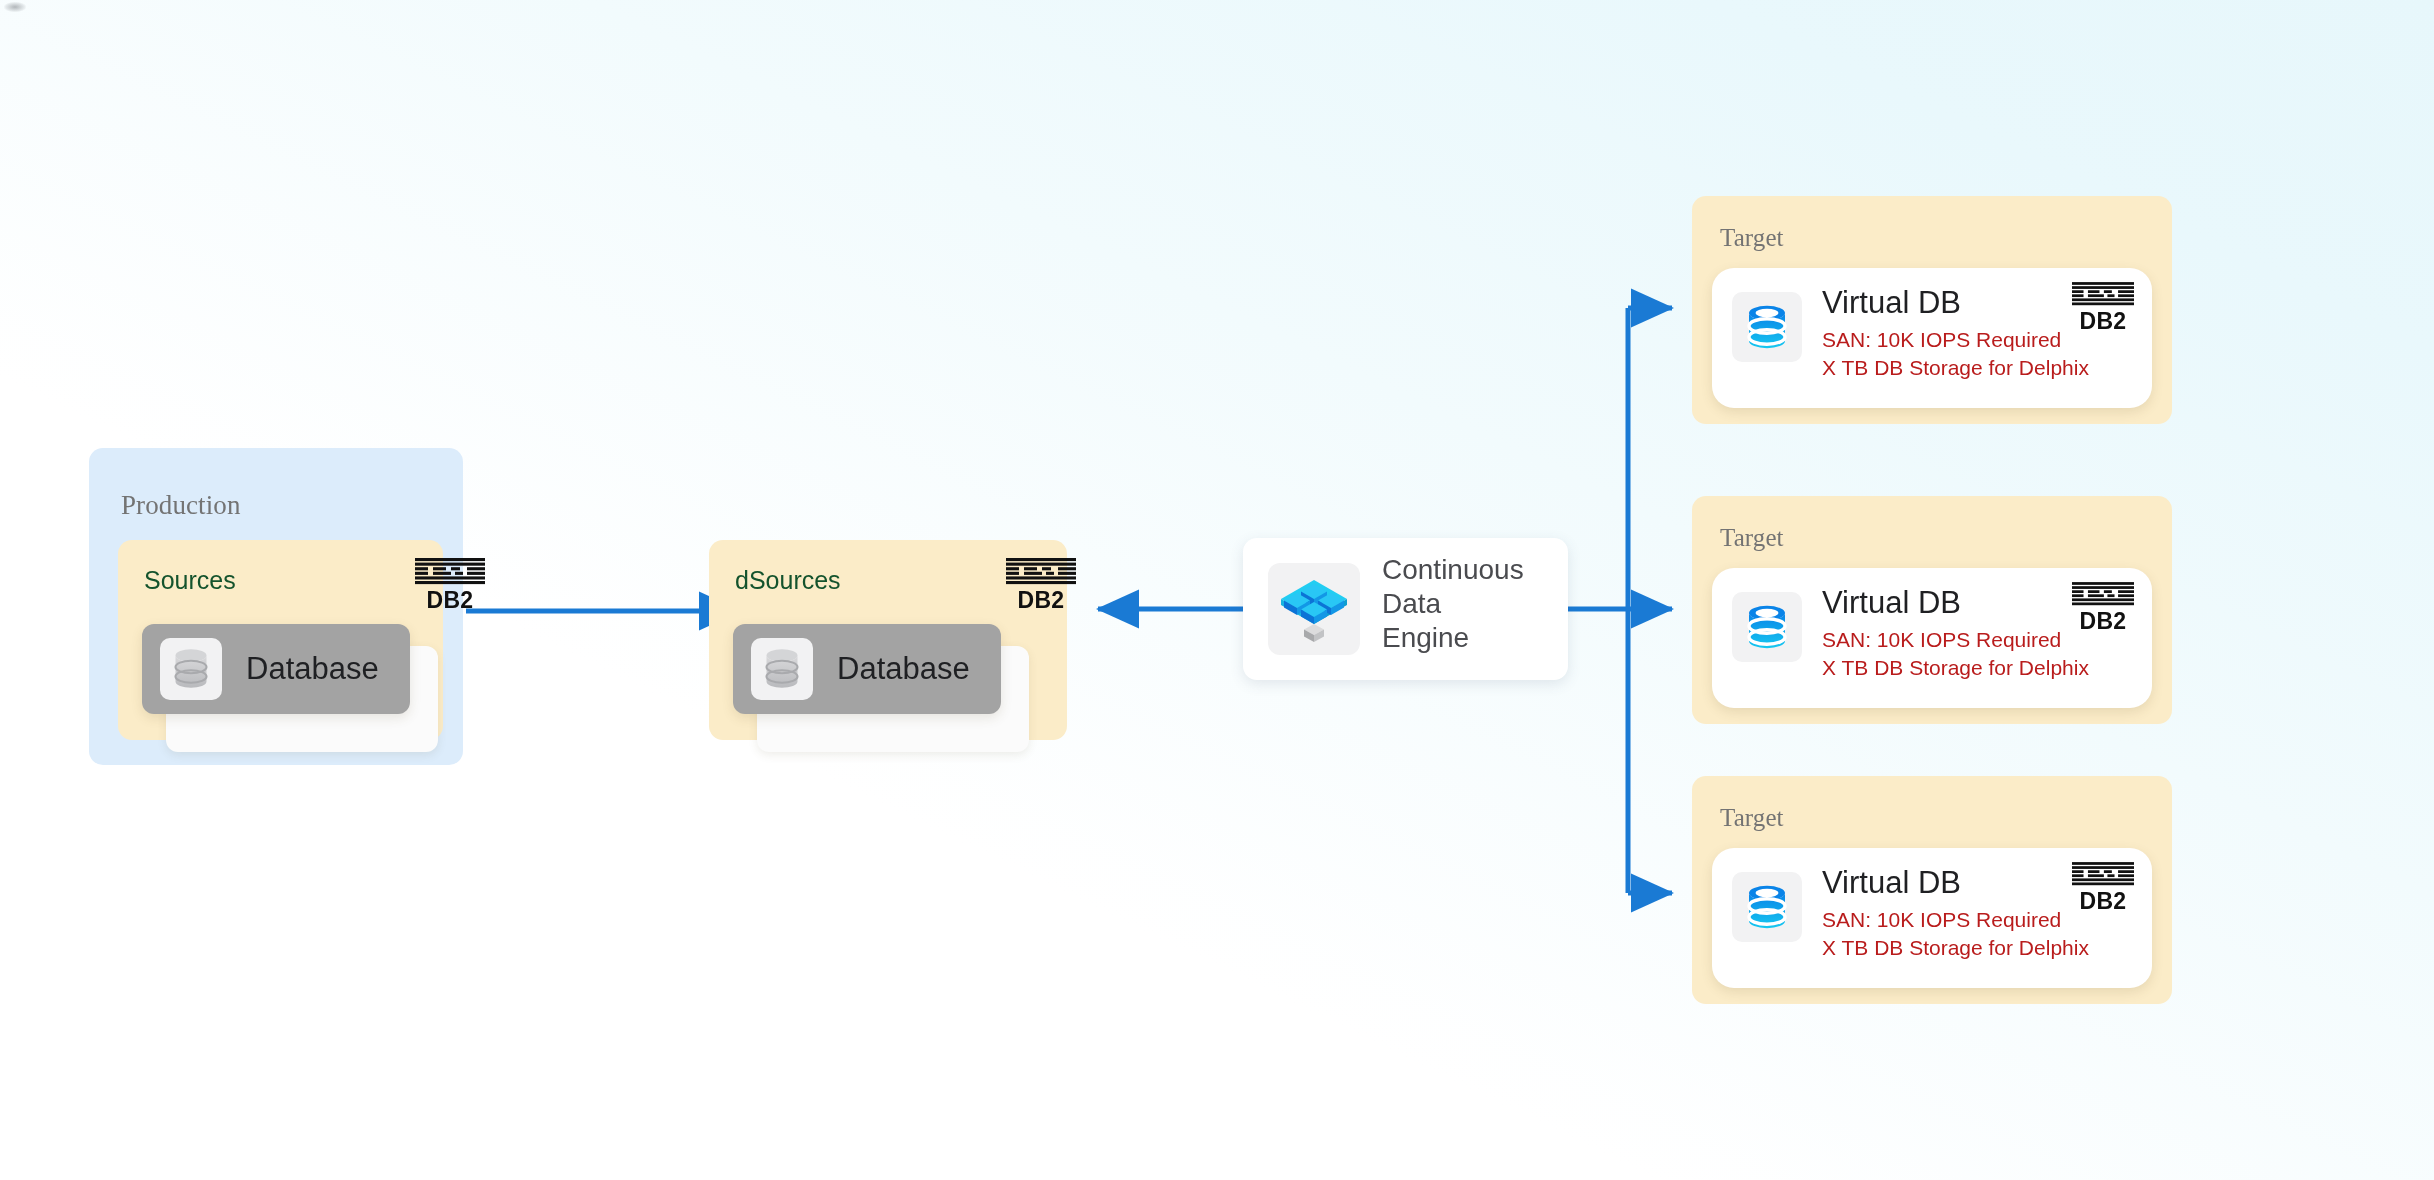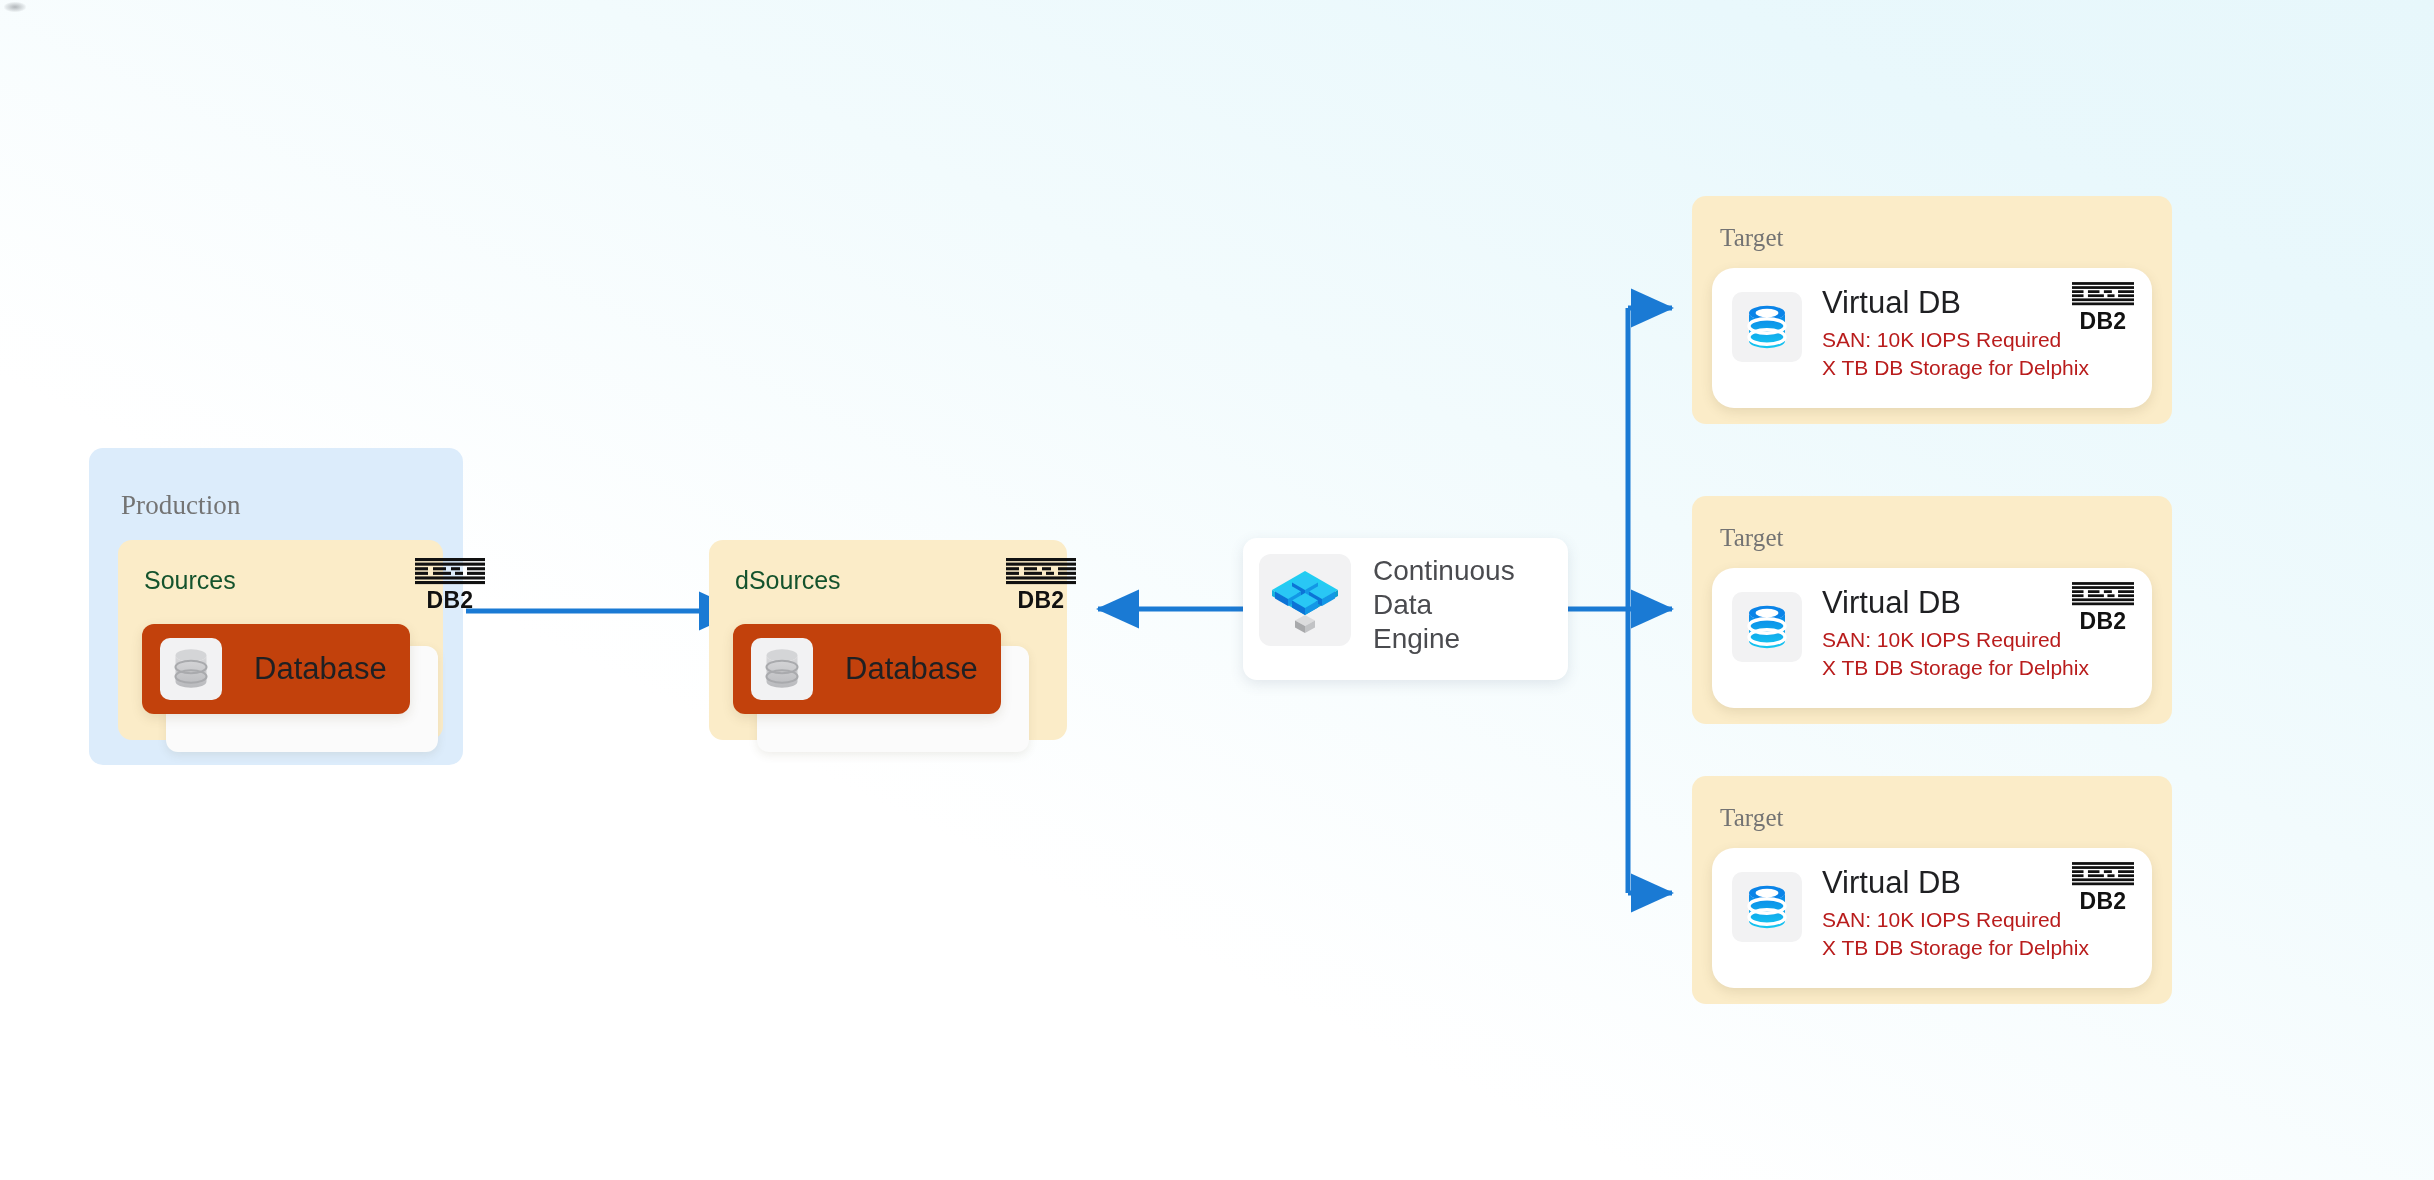--- a/index.html
+++ b/index.html
@@ -21,33 +21,33 @@
   .panel-title{position:absolute;color:#737373;font-size:27px;letter-spacing:.1px;white-space:nowrap;font-family:Liberation Serif, serif;}
 
   
   .amber-card{position:absolute;background:#fbecc8;border-radius:14px;}
   .amber-card .card-label{position:absolute;color:#14532d;font-size:25px;white-space:nowrap;}
 
   
   .stack{position:absolute;}
   .stack .back{position:absolute;left:24px;top:22px;right:-6px;bottom:-20px;background:#fbfbfb;border-radius:12px;
       box-shadow:0 3px 10px rgba(90,80,40,.10);}
-  .stack .front{position:absolute;left:0;top:0;right:22px;bottom:18px;background:#c2410c;border-radius:12px;
-      box-shadow:0 4px 12px rgba(90,80,40,.13);display:flex;align-items:center;gap:32px;padding-left:18px;box-sizing:border-box;}
+  .stack .front{position:absolute;left:0;top:0;right:22px;bottom:18px;background:#a3a3a3;border-radius:12px;
+      box-shadow:0 4px 12px rgba(90,80,40,.13);display:flex;align-items:center;gap:24px;padding-left:18px;box-sizing:border-box;}
   .tile{width:62px;height:62px;border-radius:10px;background:#f2f2f3;display:flex;align-items:center;justify-content:center;flex:none;}
   .db-name{font-size:31px;color:#1f2023;white-space:nowrap;}
 
   
   .ibm{position:absolute;text-align:center;line-height:1;}
   .ibm .mark{display:block;}
   .ibm .db2{display:block;font-size:23px;font-weight:bold;color:#111;letter-spacing:.3px;margin-top:0;}
 
   
   .engine{position:absolute;background:#fff;border-radius:14px;box-shadow:0 4px 14px rgba(60,80,110,.13);
-    display:flex;align-items:flex-start;gap:22px;padding:16px;box-sizing:border-box;}
+    display:flex;align-items:flex-end;gap:22px;padding:25px;box-sizing:border-box;}
   .engine .etile{width:92px;height:92px;border-radius:12px;background:#f2f2f3;display:flex;align-items:center;justify-content:center;flex:none;}
   .engine .etext{font-size:28px;line-height:1.22;color:#4a4b4f;white-space:pre-line;}
 
   
   .tcard{position:absolute;background:#fff;border-radius:22px;box-shadow:0 4px 12px rgba(90,80,40,.13);
     display:flex;align-items:flex-start;gap:20px;padding:18px 18px 18px 20px;box-sizing:border-box;}
   .tcard .ttile{width:70px;height:70px;border-radius:10px;background:#f2f2f3;display:flex;align-items:center;justify-content:center;flex:none;margin-top:6px;}
   .tcard .tbody{display:flex;flex-direction:column;}
   .tcard .ttitle{font-size:31px;color:#1f2023;line-height:1.1;margin-bottom:6px;white-space:nowrap;}
   .tcard .tline{font-size:21px;color:#b91c1c;line-height:1.32;white-space:nowrap;}

